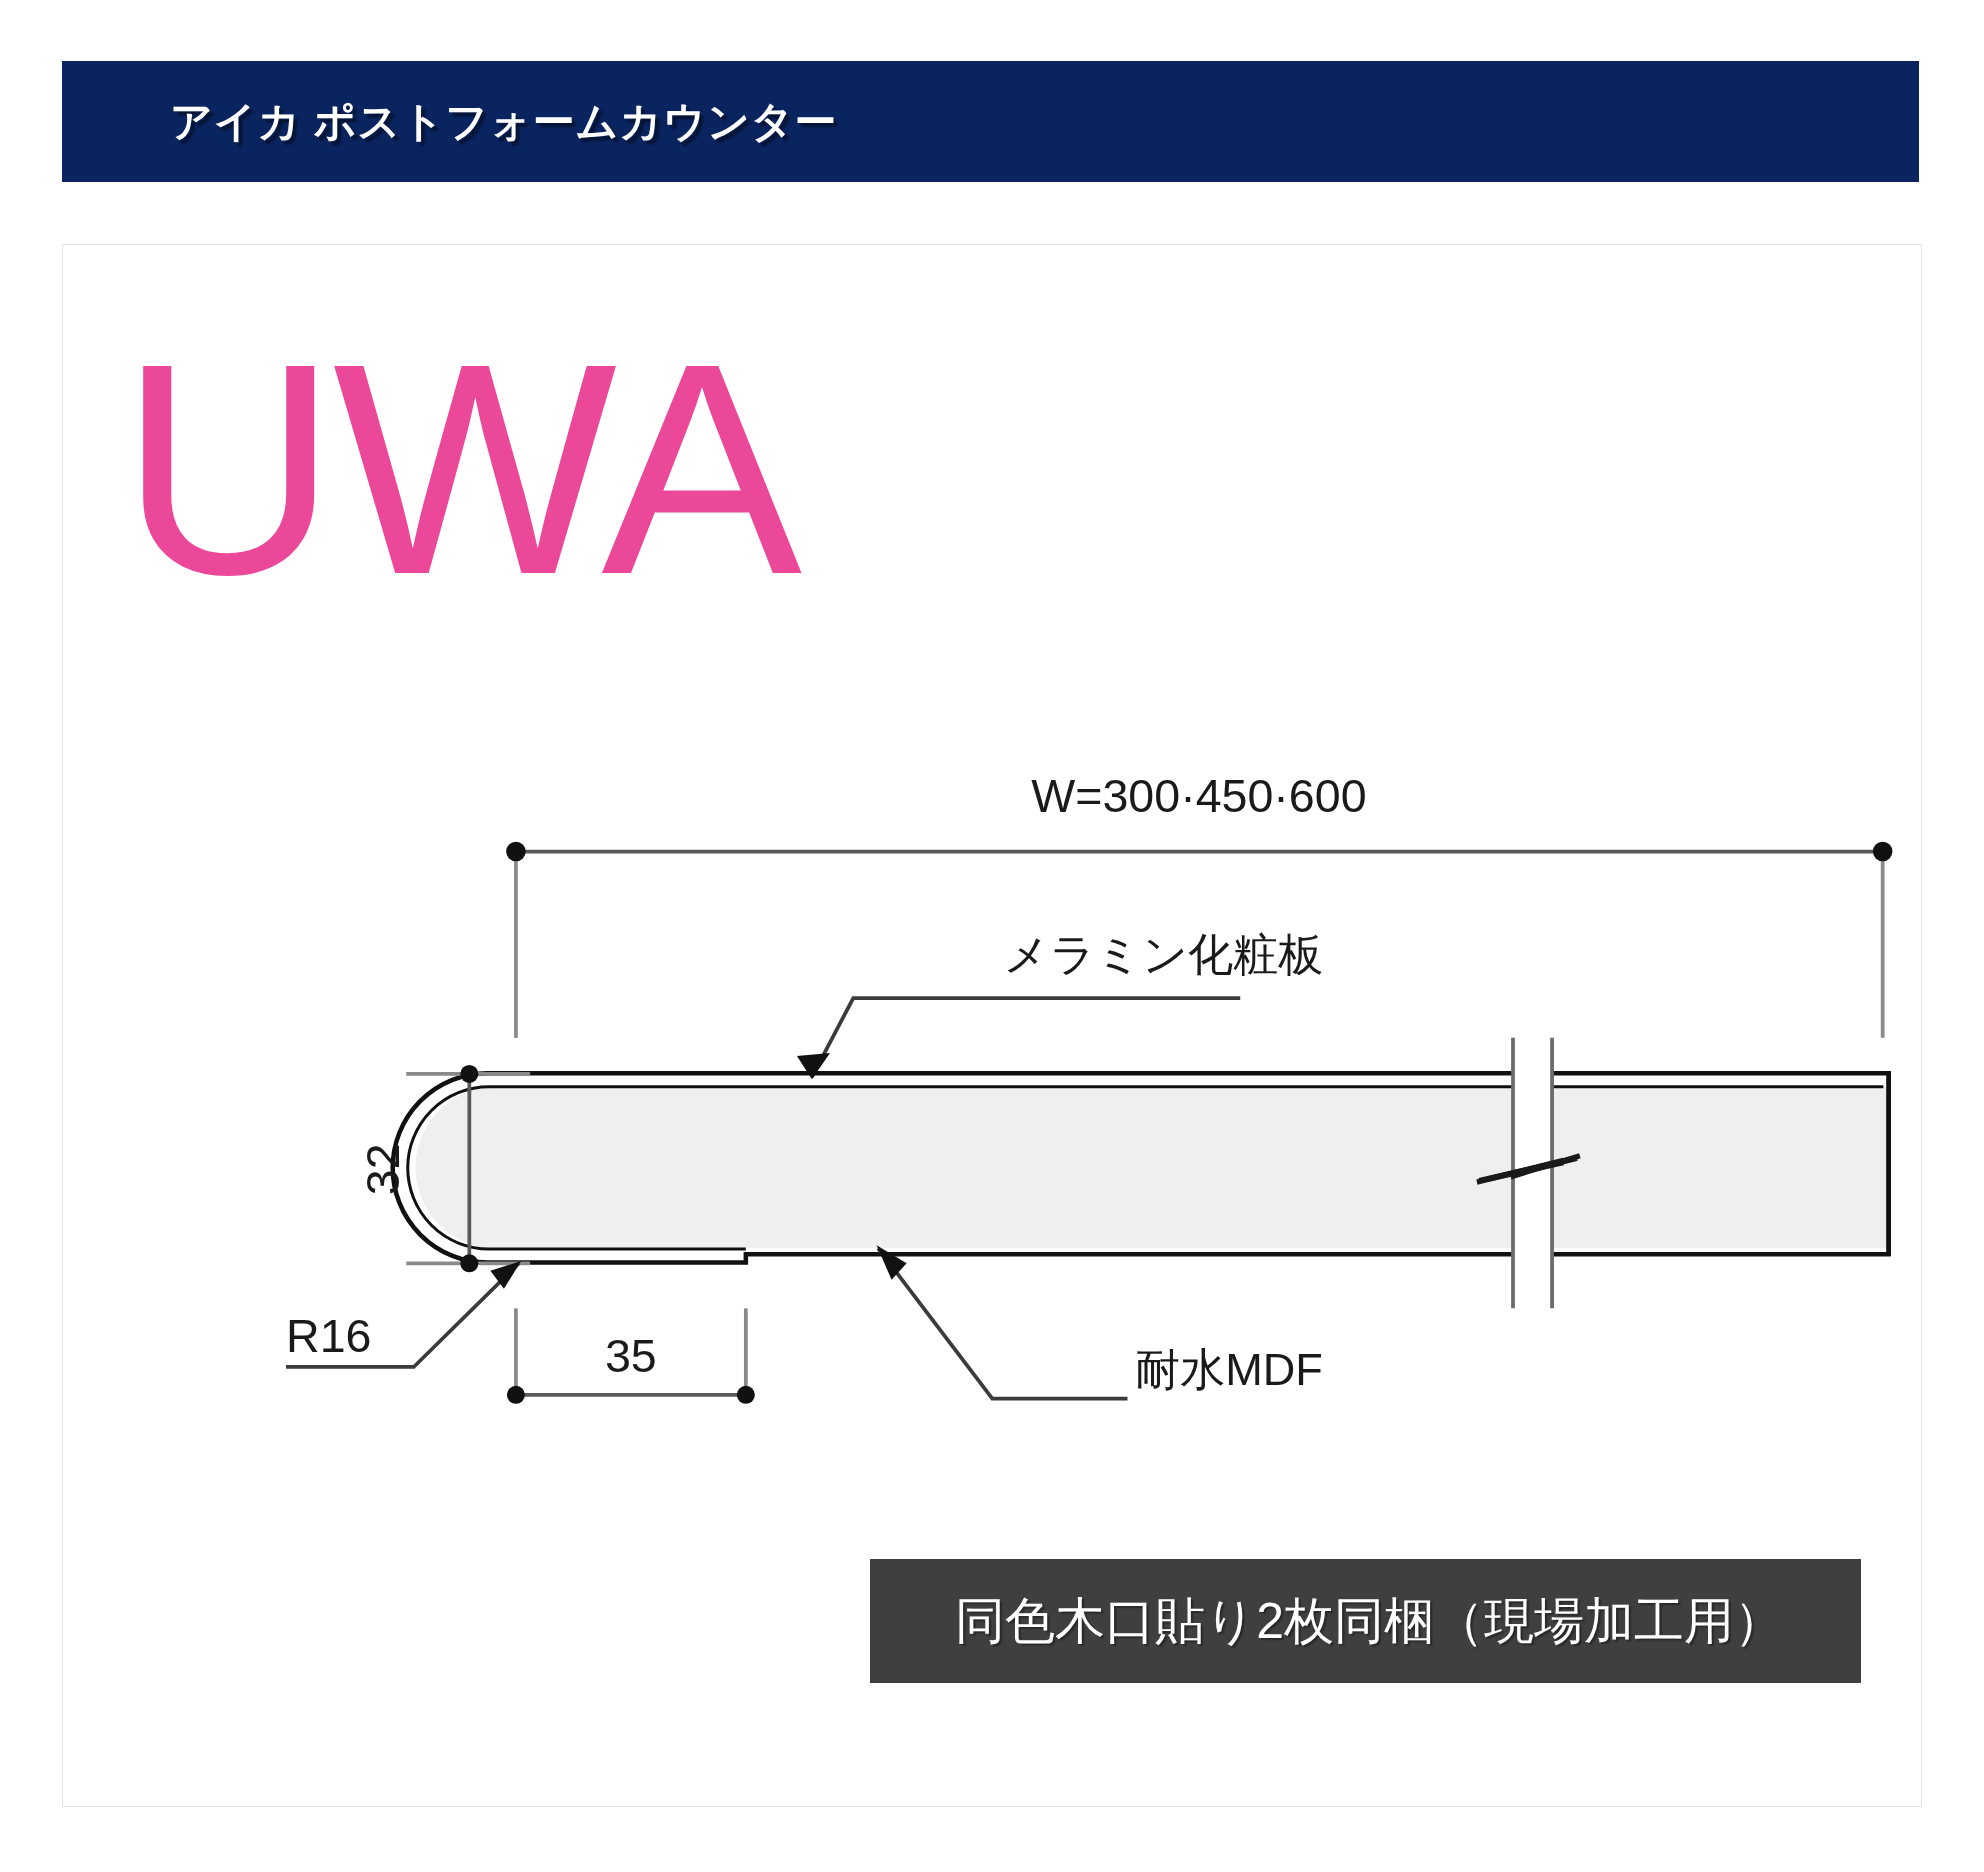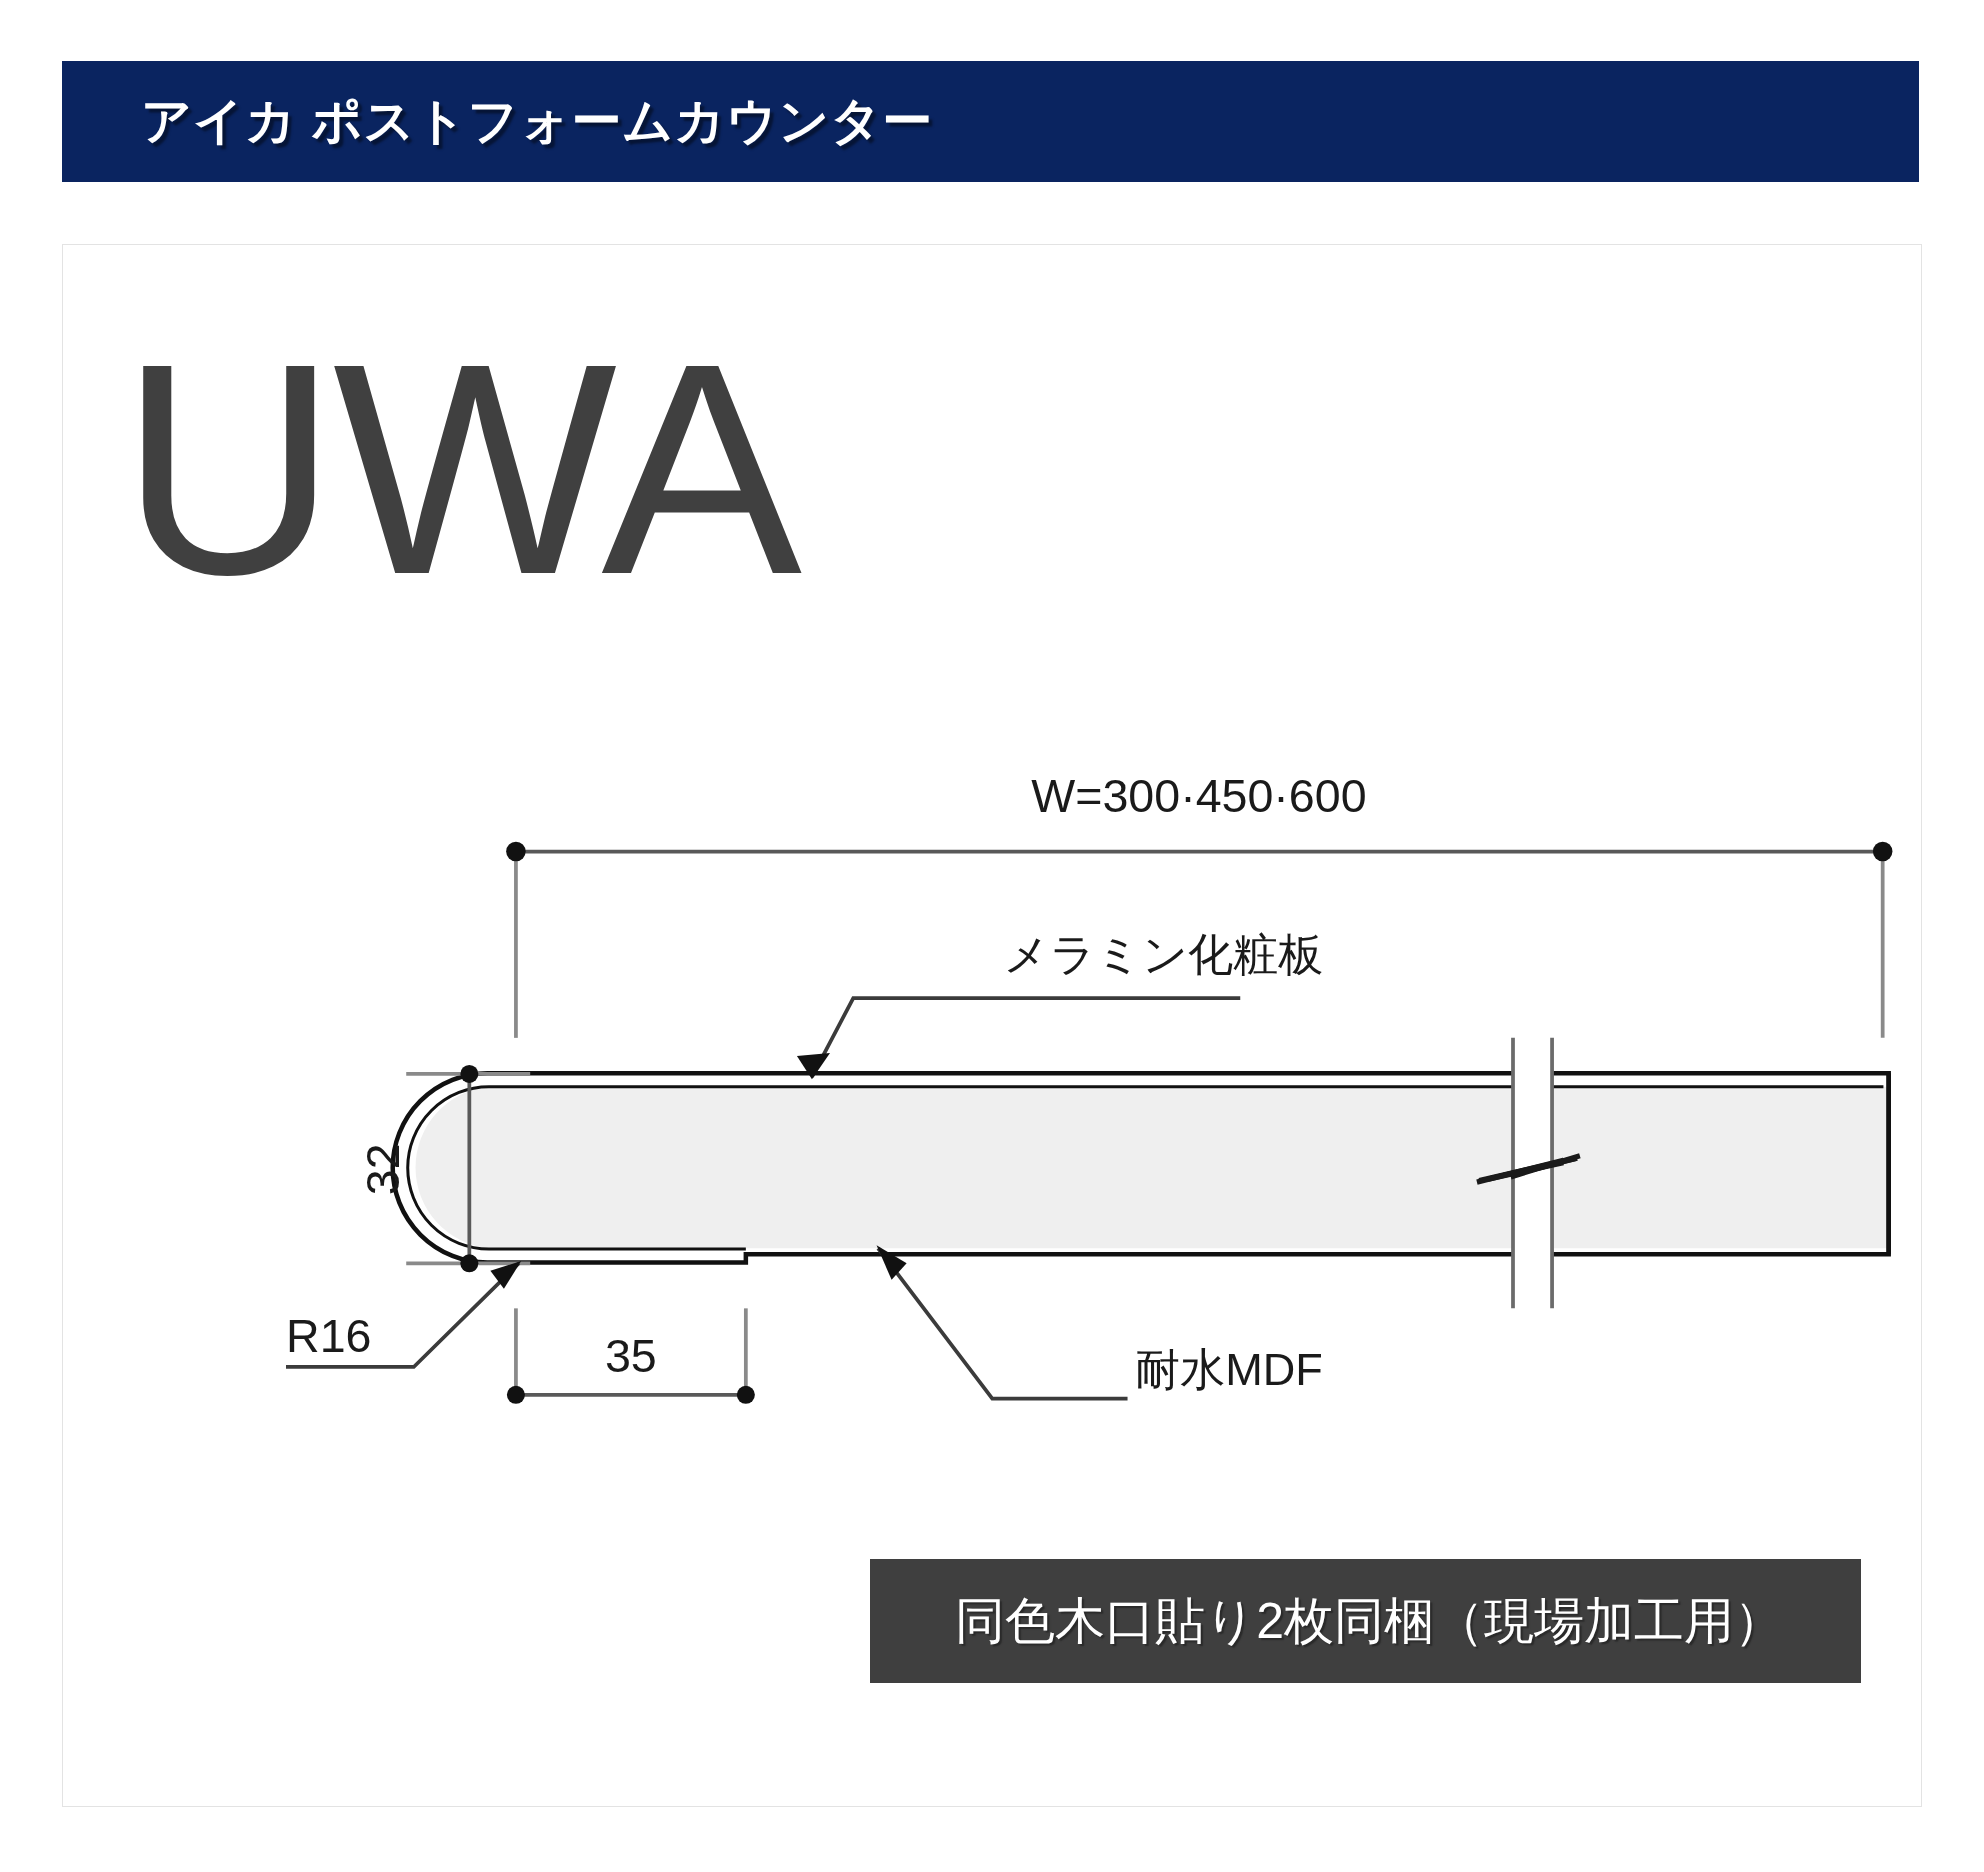--- a/index.html
+++ b/index.html
@@ -20,23 +20,23 @@
     position: absolute;
     left: 62px;
     top: 61px;
     width: 1857px;
     height: 121px;
     background: #0a2460;
     display: flex;
     align-items: center;
   }
   #header-title {
-    margin-left: 79px;
+    margin-left: 108px;
     color: #ffffff;
-    font-size: 50px;
+    font-size: 42px;
     font-weight: bold;
     letter-spacing: 0.8px;
     text-shadow: 3.8px 3.8px 2.3px rgba(0,0,0,0.45);
     white-space: nowrap;
   }
 
   
   #content-panel {
     position: absolute;
     left: 62px;
@@ -49,21 +49,21 @@
   }
 
   
   #product-code {
     position: absolute;
     left: 120px;
     top: 319px;
     font-size: 301px;
     line-height: 1;
     font-weight: normal;
-    color: #404040;
+    color: #ec4899;
     letter-spacing: -4.5px;
     font-family: "Liberation Sans", "DejaVu Sans", sans-serif;
     text-align: center;
   }
 
   
   #drawing-svg {
     position: absolute;
     left: 286px;
     top: 737px;

